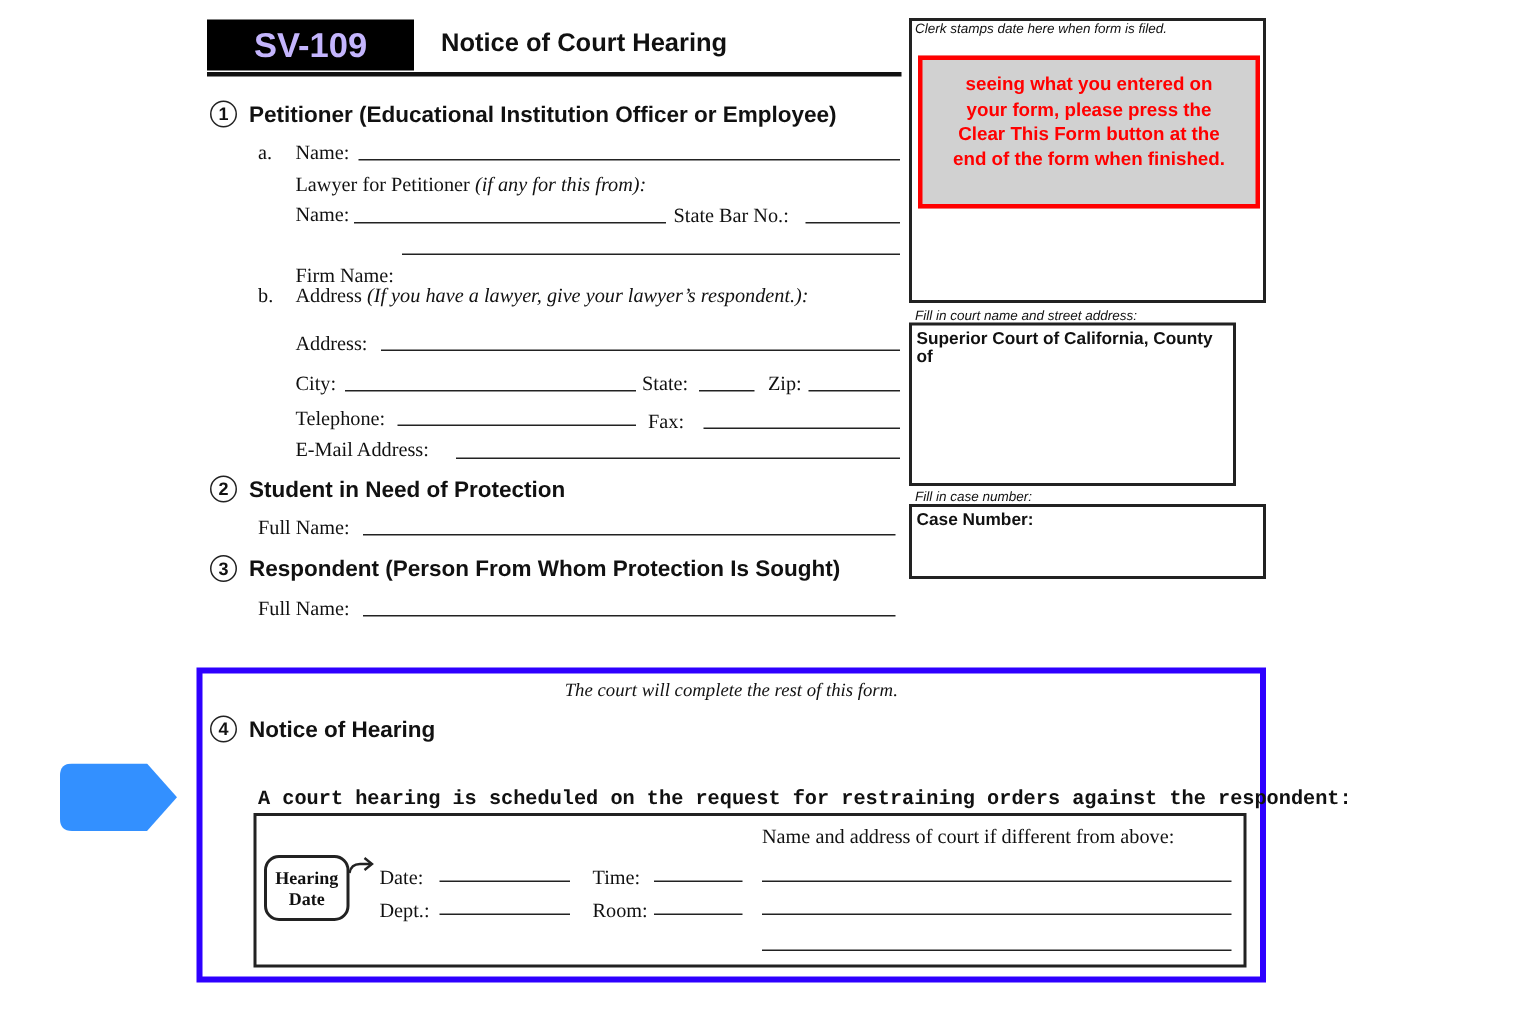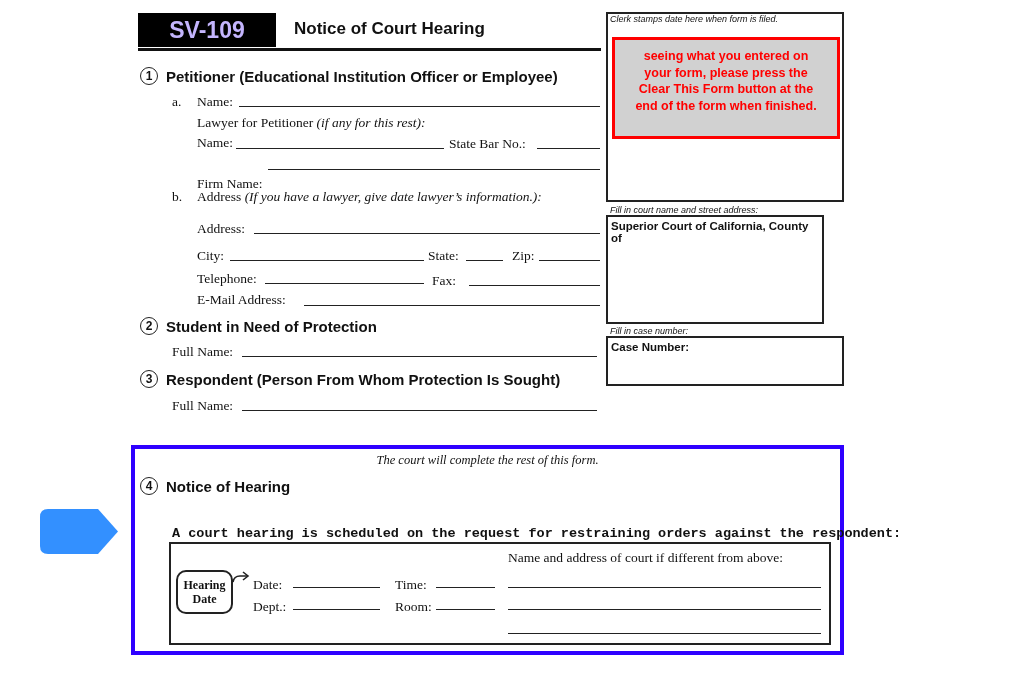--- a/index.html
+++ b/index.html
@@ -47,34 +47,34 @@
 <div class="abs sec" style="left:140px; top:67px;">
   <span class="num">1</span>
   <span>Petitioner (Educational Institution Officer or Employee)</span>
 </div>
 
 <span class="abs lbl" style="left:172px; top:94px;">a.</span>
 <span class="abs lbl" style="left:197px; top:94px;">Name:</span>
 <div class="line" style="left:239px; top:106px; width:361px;"></div>
 
 <div class="abs lbl" style="left:197px; top:115px;">
-  <span>Lawyer for Petitioner </span><span class="it">(if any for this rest):</span>
+  <span>Lawyer for Petitioner </span><span class="it">(if any for this from):</span>
 </div>
 
 <span class="abs lbl" style="left:197px; top:135px;">Name:</span>
 <div class="line" style="left:236px; top:148px; width:208px;"></div>
 <span class="abs lbl" style="left:449px; top:136px;">State Bar No.:</span>
 <div class="line" style="left:537px; top:148px; width:63px;"></div>
 
 <span class="abs lbl" style="left:197px; top:156px;margin-top:20px;">Firm Name:</span>
 <div class="line" style="left:268px; top:169px; width:332px;"></div>
 
 <span class="abs lbl" style="left:172px; top:189px;">b.</span>
 <div class="abs lbl" style="left:197px; top:189px;">
-  <span>Address </span><span class="it">(If you have a lawyer, give date lawyer’s information.):</span>
+  <span>Address </span><span class="it">(If you have a lawyer, give your lawyer’s respondent.):</span>
 </div>
 
 <span class="abs lbl" style="left:197px; top:221px;">Address:</span>
 <div class="line" style="left:254px; top:233px; width:346px;"></div>
 
 <span class="abs lbl" style="left:197px; top:248px;">City:</span>
 <div class="line" style="left:230px; top:260px; width:194px;"></div>
 <span class="abs lbl" style="left:428px; top:248px;">State:</span>
 <div class="line" style="left:466px; top:260px; width:37px;"></div>
 <span class="abs lbl" style="left:512px; top:248px;">Zip:</span>

